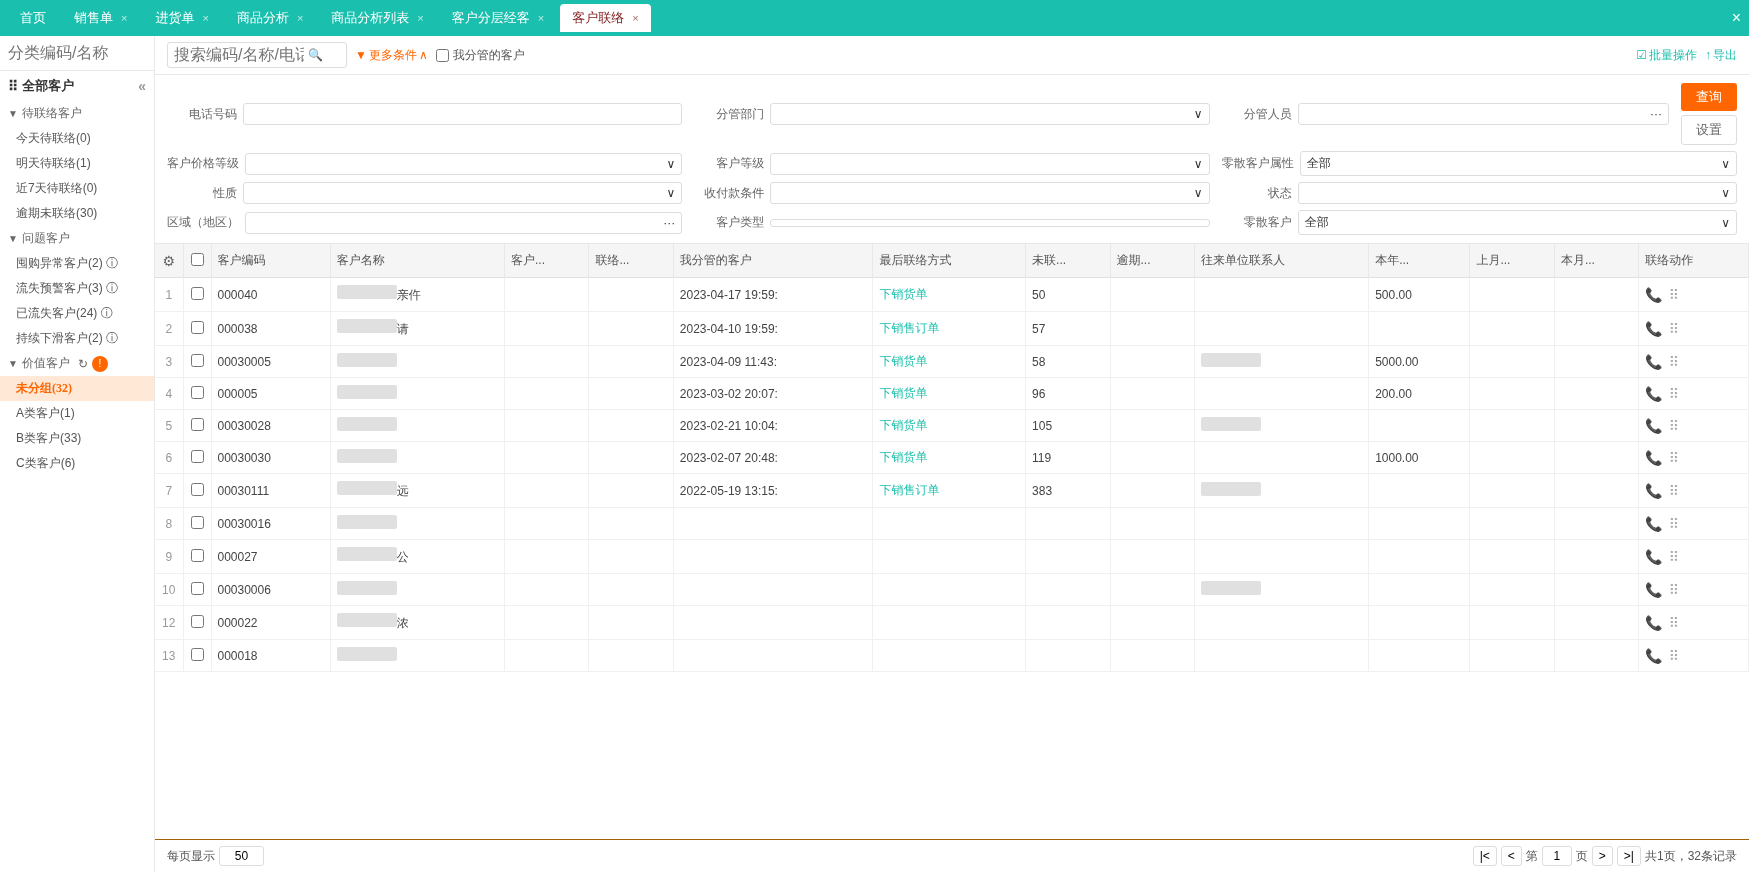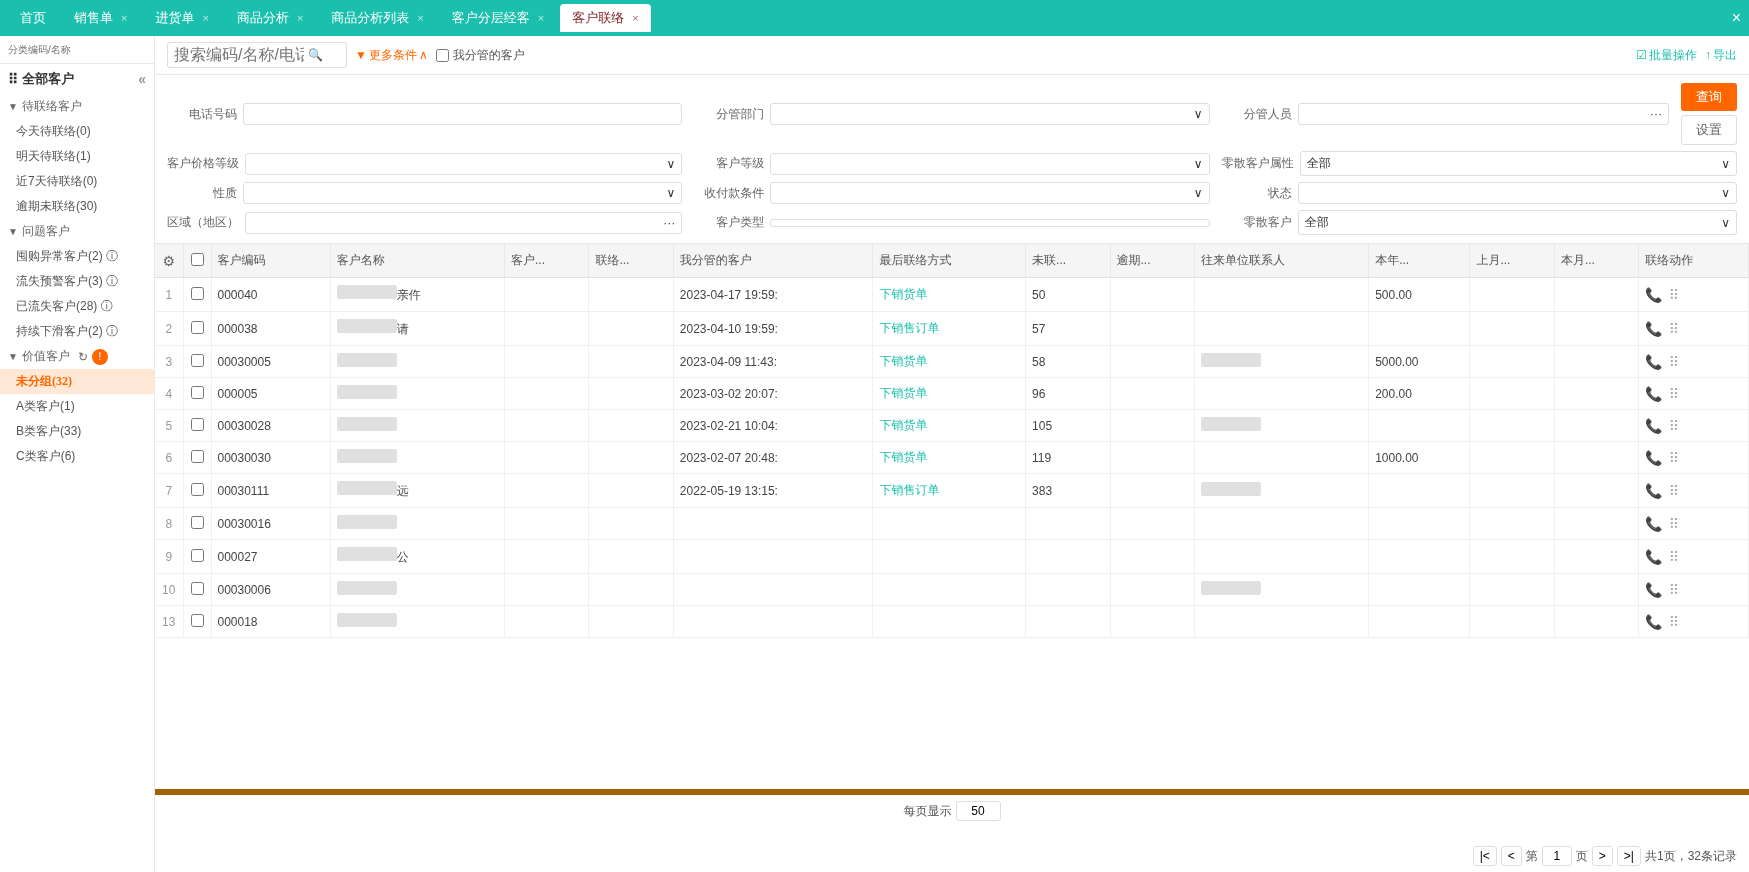--- a/index.html
+++ b/index.html
@@ -65,21 +65,21 @@
       display: flex;
       align-items: center;
       padding: 8px;
       border-bottom: 1px solid #e8e8e8;
       gap: 4px;
     }
     .sidebar-search input {
       flex: 1;
       border: none;
       outline: none;
-      font-size: 10px;
+      font-size: 16px;
       color: #999;
     }
     .sidebar-section-header {
       display: flex;
       align-items: center;
       padding: 6px 8px;
       font-weight: bold;
       font-size: 13px;
       color: #333;
       cursor: pointer;
@@ -306,25 +306,24 @@
     .settings-icon { cursor: pointer; font-size: 14px; color: #666; }
     .action-icons { display: flex; gap: 6px; }
     .action-icon { color: #aaa; cursor: pointer; font-size: 14px; }
 
     
     .table-footer {
       display: flex;
       align-items: center;
       padding: 6px 12px;
       background: #fff;
-      border-top: 6px solid #a16207;
+      border-top: 1px solid #a16207;
       font-size: 12px;
       color: #555;
       gap: 25px;
-      flex-direction: column;
     }
     .page-size-select {
       display: flex;
       align-items: center;
       gap: 4px;
     }
     .page-size-input {
       border: 1px solid #ddd;
       border-radius: 3px;
       padding: 2px 6px;
@@ -412,21 +411,21 @@
     <div class="sidebar-item">明天待联络(1)</div>
     <div class="sidebar-item">近7天待联络(0)</div>
     <div class="sidebar-item">逾期未联络(30)</div>
 
     <div class="sidebar-group-label">
       <span class="arrow">▼</span>
       <span>问题客户</span>
     </div>
     <div class="sidebar-item">囤购异常客户(2) ⓘ</div>
     <div class="sidebar-item">流失预警客户(3) ⓘ</div>
-    <div class="sidebar-item">已流失客户(28) ⓘ</div>
+    <div class="sidebar-item">已流失客户(24) ⓘ</div>
     <div class="sidebar-item">持续下滑客户(2) ⓘ</div>
 
     <div class="sidebar-group-section">
       <span class="arrow">▼</span>
       <span>价值客户</span>
       <span style="margin-left:4px;">↻</span>
       <span class="orange-badge">!</span>
     </div>
     <div class="sidebar-item active">未分组(32)</div>
     <div class="sidebar-item">A类客户(1)</div>
@@ -790,20 +789,42 @@
       <td></td>
       <td></td>
       <td>
         <div class="action-icons">
           <span class="action-icon">📞</span>
           <span class="action-icon">⠿</span>
         </div>
       </td>
     </tr>
             <tr>
+      <td class="row-num">12</td>
+      <td class="checkbox-cell"><input type="checkbox" style=""></td>
+      <td>000022</td>
+      <td><span class="td-blurred"></span>浓</td>
+      <td></td>
+      <td></td>
+      <td></td>
+      <td></td>
+      <td></td>
+      <td></td>
+      <td></td>
+      <td></td>
+      <td></td>
+      <td></td>
+      <td>
+        <div class="action-icons">
+          <span class="action-icon">📞</span>
+          <span class="action-icon">⠿</span>
+        </div>
+      </td>
+    </tr>
+            <tr>
       <td class="row-num">13</td>
       <td class="checkbox-cell"><input type="checkbox" style=""></td>
       <td>000018</td>
       <td><span class="td-blurred"></span></td>
       <td></td>
       <td></td>
       <td></td>
       <td></td>
       <td></td>
       <td></td>

